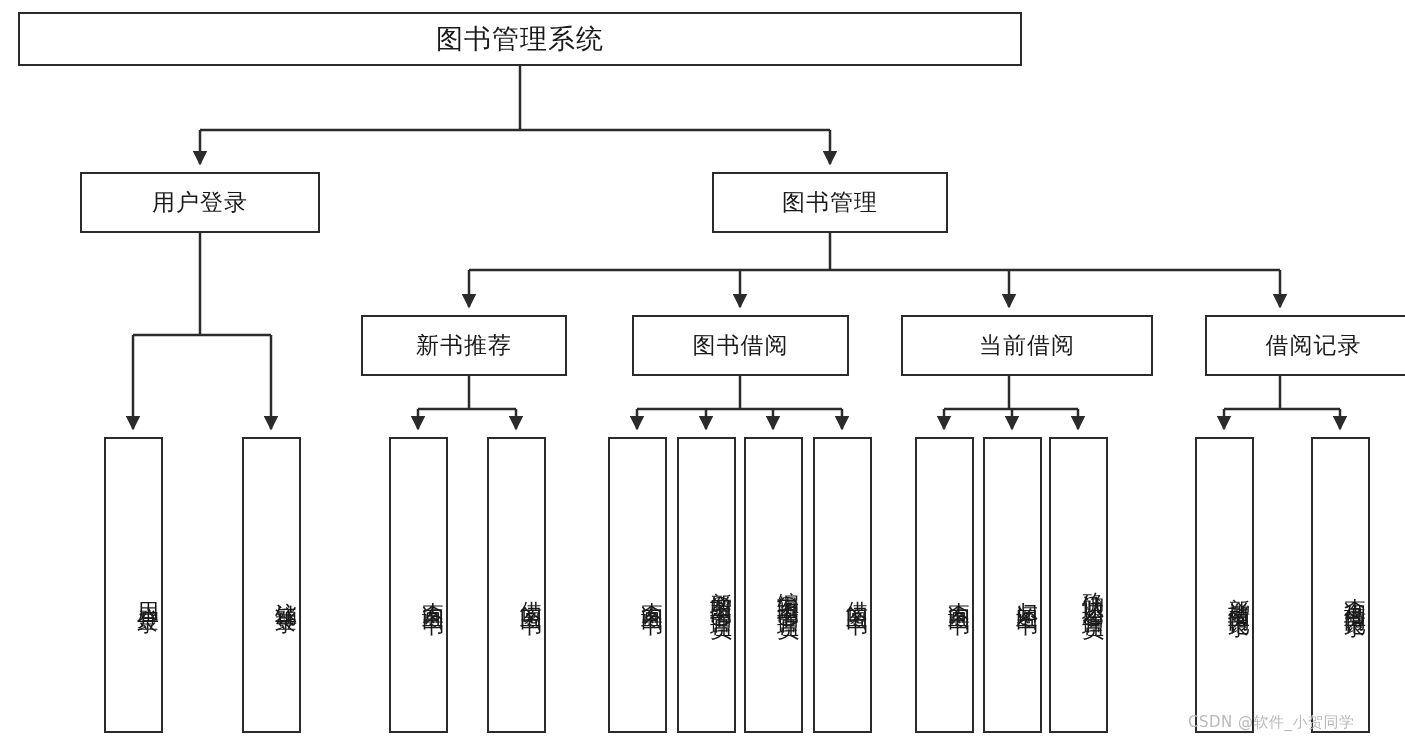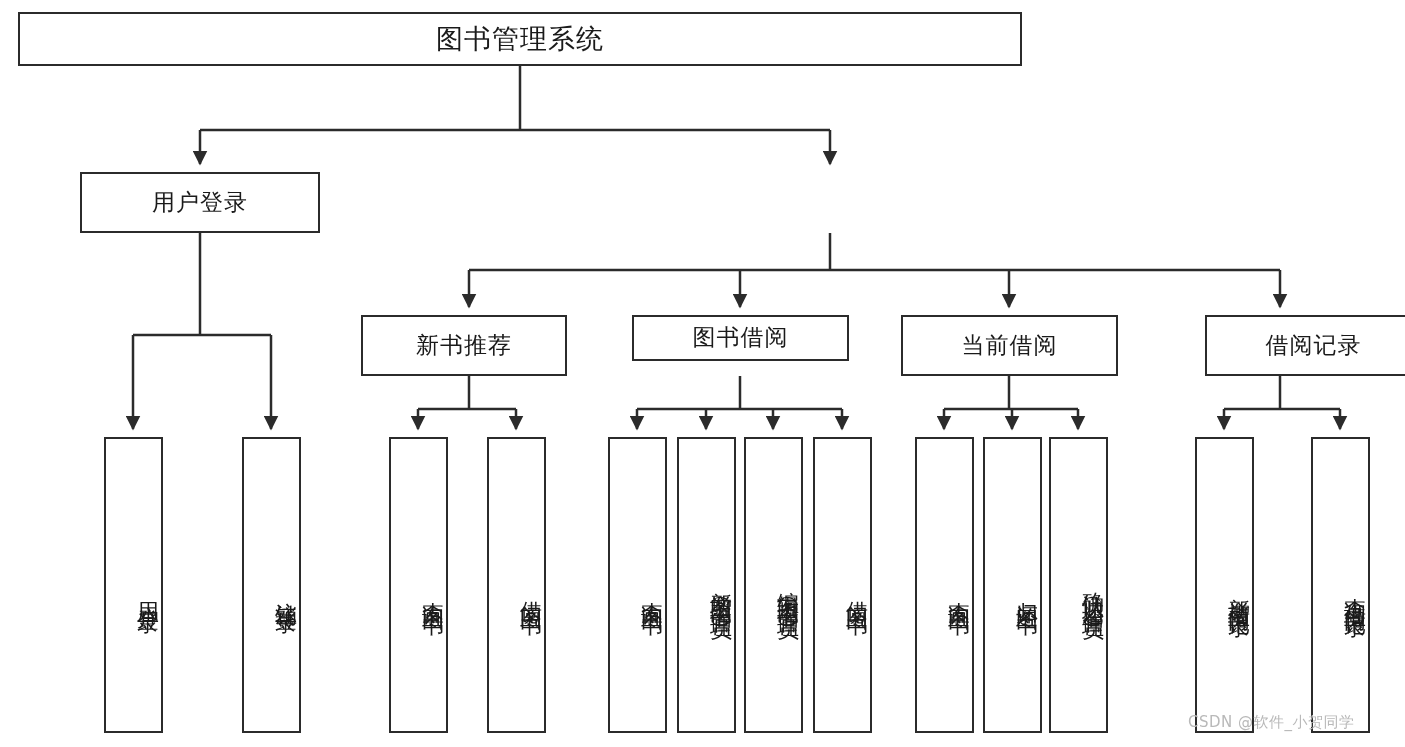--- a/index.html
+++ b/index.html
@@ -125,28 +125,31 @@
     </g>
   </svg>
 
   <div class="node node-root" style="left:18px; top:12px; width:1004px; height:54px;">
     <span>图书管理系统</span>
   </div>
 
   <div class="node node-h" style="left:80px; top:172px; width:240px; height:61px;">
     <span>用户登录</span>
   </div>
+  <div class="node node-h" style="left:712px; top:172px; width:236px; height:61px;">
+    <span>图书管理</span>
+  </div>
 
   <div class="node node-h" style="left:361px; top:315px; width:206px; height:61px;">
     <span>新书推荐</span>
   </div>
-  <div class="node node-h" style="left:632px; top:315px; width:217px; height:46px;">
+  <div class="node node-h" style="left:632px; top:315px; width:217px; height:61px;">
     <span>图书借阅</span>
   </div>
-  <div class="node node-h" style="left:901px; top:315px; width:217px; height:61px;">
+  <div class="node node-h" style="left:901px; top:315px; width:252px; height:61px;">
     <span>当前借阅</span>
   </div>
   <div class="node node-h" style="left:1172px; top:315px; width:217px; height:61px;margin-left:33px;">
     <span>借阅记录</span>
   </div>
 
   <div class="node node-v" style="left:104px; top:437px; width:59px; height:296px;">
     <span class="vlabel">用户登录</span>
   </div>
   <div class="node node-v" style="left:242px; top:437px; width:59px; height:296px;">

